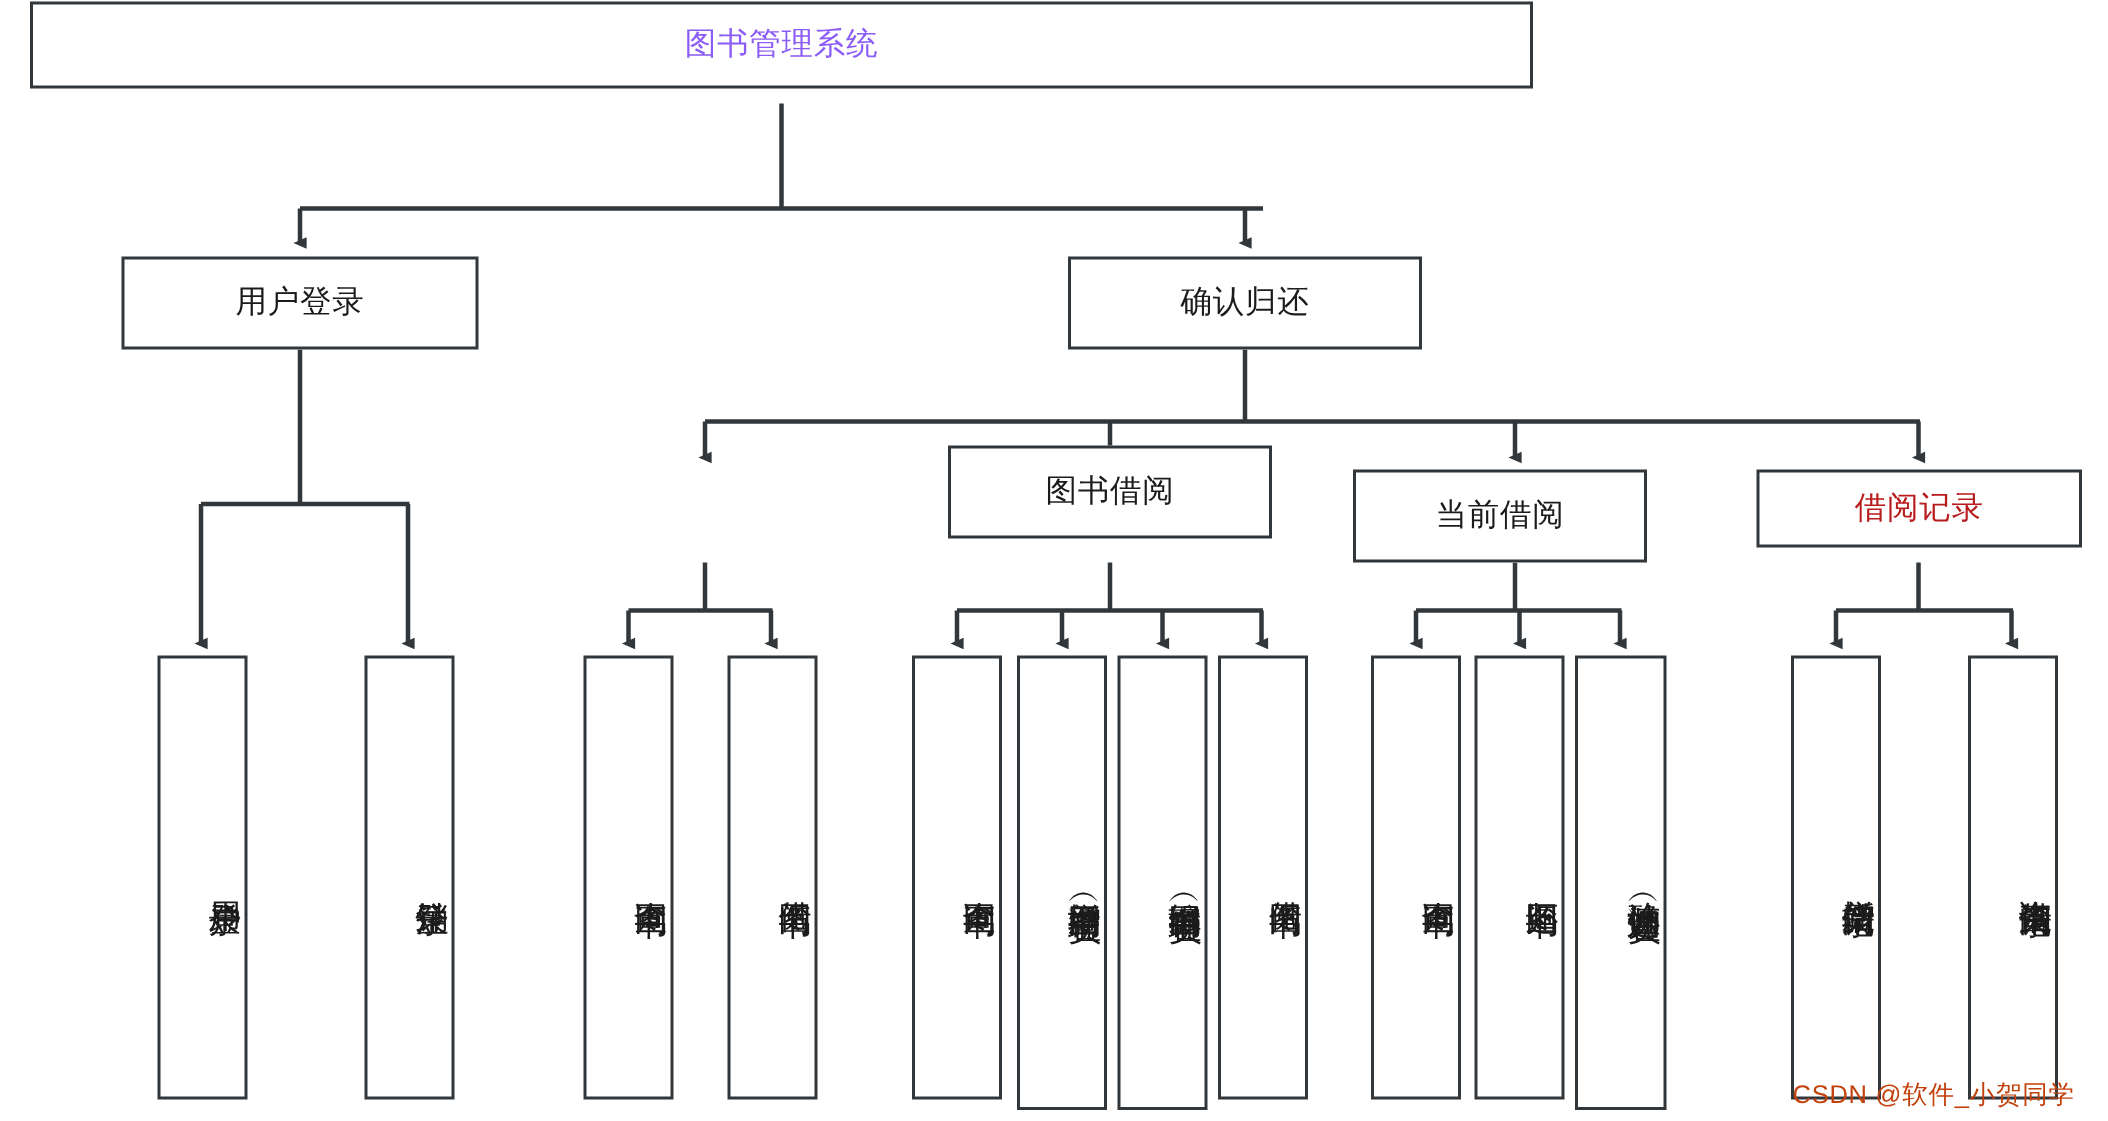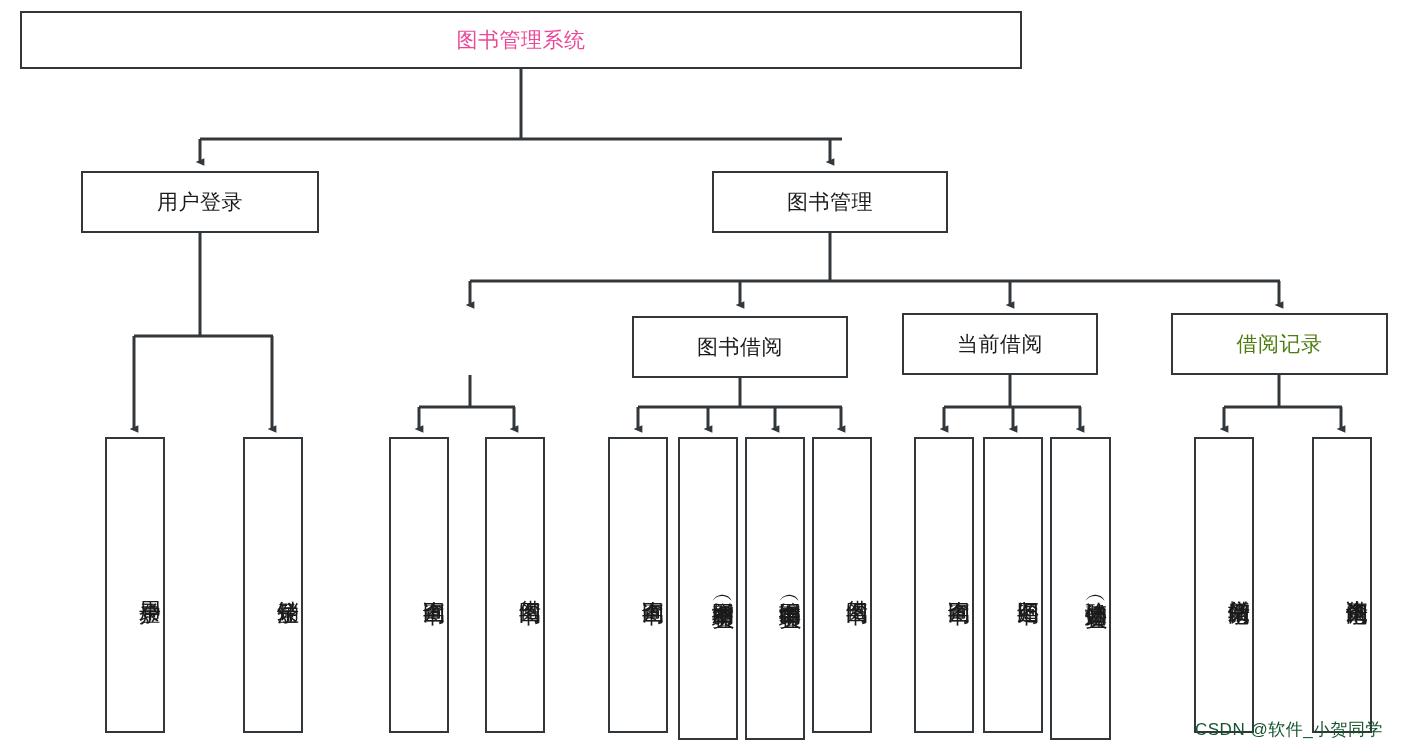--- a/index.html
+++ b/index.html
@@ -109,38 +109,38 @@
       <path d="M1013,407 L1013,429" marker-end="url(#arrow)"></path>
       <path d="M1080,407 L1080,429" marker-end="url(#arrow)"></path>
 
       <path d="M1279,375 L1279,407"></path>
       <path d="M1224,407 L1342,407"></path>
       <path d="M1224,407 L1224,429" marker-end="url(#arrow)"></path>
       <path d="M1341,407 L1341,429" marker-end="url(#arrow)"></path>
     </g>
   </svg>
 
-  <div class="node node-h" style="left: 20px; top: 11px; width: 1002px; height: 58px; border-color: rgb(50, 55, 59); background: rgb(255, 255, 255); color: #ec4899;">图书管理系统</div>
+  <div class="node node-h" style="left: 20px; top: 1px; width: 1002px; height: 58px; border-color: rgb(50, 55, 59); background: rgb(255, 255, 255); color: #8b5cf6;">图书管理系统</div>
 
   <div class="node node-h" style="left: 81px; top: 171px; width: 238px; height: 62px; border-color: rgb(50, 55, 59); background: rgb(255, 255, 255); color: rgb(27, 27, 27);">用户登录</div>
-  <div class="node node-h" style="left: 712px; top: 171px; width: 236px; height: 62px; border-color: rgb(50, 55, 59); background: rgb(255, 255, 255); color: rgb(27, 27, 27);">图书管理</div>
+  <div class="node node-h" style="left: 712px; top: 171px; width: 236px; height: 62px; border-color: rgb(50, 55, 59); background: rgb(255, 255, 255); color: rgb(27, 27, 27);">确认归还</div>
 
-  <div class="node node-h" style="left: 632px; top: 316px; width: 216px; height: 62px; border-color: rgb(50, 55, 59); background: rgb(255, 255, 255); color: rgb(27, 27, 27);">图书借阅</div>
+  <div class="node node-h" style="left: 632px; top: 297px; width: 216px; height: 62px; border-color: rgb(50, 55, 59); background: rgb(255, 255, 255); color: rgb(27, 27, 27);">图书借阅</div>
   <div class="node node-h" style="left: 902px; top: 313px; width: 196px; height: 62px; border-color: rgb(50, 55, 59); background: rgb(255, 255, 255); color: rgb(27, 27, 27);">当前借阅</div>
-  <div class="node node-h" style="left: 1171px; top: 313px; width: 217px; height: 62px; border-color: rgb(50, 55, 59); background: rgb(255, 255, 255); color: #4d7c0f;">借阅记录</div>
+  <div class="node node-h" style="left: 1171px; top: 313px; width: 217px; height: 52px; border-color: rgb(50, 55, 59); background: rgb(255, 255, 255); color: #b91c1c;">借阅记录</div>
 
   <div class="node node-v" style="left: 105px; top: 437px; width: 60px; height: 296px; border-color: rgb(50, 55, 59); background: rgb(255, 255, 255); color: rgb(27, 27, 27);">用户登录</div>
   <div class="node node-v" style="left: 243px; top: 437px; width: 60px; height: 296px; border-color: rgb(50, 55, 59); background: rgb(255, 255, 255); color: rgb(27, 27, 27);">注销登录</div>
   <div class="node node-v" style="left: 389px; top: 437px; width: 60px; height: 296px; border-color: rgb(50, 55, 59); background: rgb(255, 255, 255); color: rgb(27, 27, 27);">查询图书</div>
   <div class="node node-v" style="left: 485px; top: 437px; width: 60px; height: 296px; border-color: rgb(50, 55, 59); background: rgb(255, 255, 255); color: rgb(27, 27, 27);">借阅图书</div>
   <div class="node node-v" style="left: 608px; top: 437px; width: 60px; height: 296px; border-color: rgb(50, 55, 59); background: rgb(255, 255, 255); color: rgb(27, 27, 27);">查询图书</div>
   <div class="node node-v vtop" style="left: 678px; top: 437px; width: 60px; height: 303px; border-color: rgb(50, 55, 59); background: rgb(255, 255, 255); color: rgb(27, 27, 27);">新增图书（管理员）</div>
   <div class="node node-v vtop" style="left: 745px; top: 437px; width: 60px; height: 303px; border-color: rgb(50, 55, 59); background: rgb(255, 255, 255); color: rgb(27, 27, 27);">编辑图书（管理员）</div>
   <div class="node node-v" style="left: 812px; top: 437px; width: 60px; height: 296px; border-color: rgb(50, 55, 59); background: rgb(255, 255, 255); color: rgb(27, 27, 27);">借阅图书</div>
   <div class="node node-v" style="left: 914px; top: 437px; width: 60px; height: 296px; border-color: rgb(50, 55, 59); background: rgb(255, 255, 255); color: rgb(27, 27, 27);">查询图书</div>
   <div class="node node-v" style="left: 983px; top: 437px; width: 60px; height: 296px; border-color: rgb(50, 55, 59); background: rgb(255, 255, 255); color: rgb(27, 27, 27);">归还图书</div>
   <div class="node node-v vtop" style="left: 1050px; top: 437px; width: 61px; height: 303px; border-color: rgb(50, 55, 59); background: rgb(255, 255, 255); color: rgb(27, 27, 27);">确认归还（管理员）</div>
   <div class="node node-v" style="left: 1194px; top: 437px; width: 60px; height: 296px; border-color: rgb(50, 55, 59); background: rgb(255, 255, 255); color: rgb(27, 27, 27);">新增借阅记录</div>
   <div class="node node-v" style="left: 1312px; top: 437px; width: 60px; height: 296px; border-color: rgb(50, 55, 59); background: rgb(255, 255, 255); color: rgb(27, 27, 27);">查询借阅记录</div>
 
-  <div class="watermark" style="left: 1195px; top: 718px; color: #14532d;">CSDN @软件_小贺同学</div>
+  <div class="watermark" style="left: 1195px; top: 718px; color: #c2410c;">CSDN @软件_小贺同学</div>
 
 </div>
 
 </body></html>

